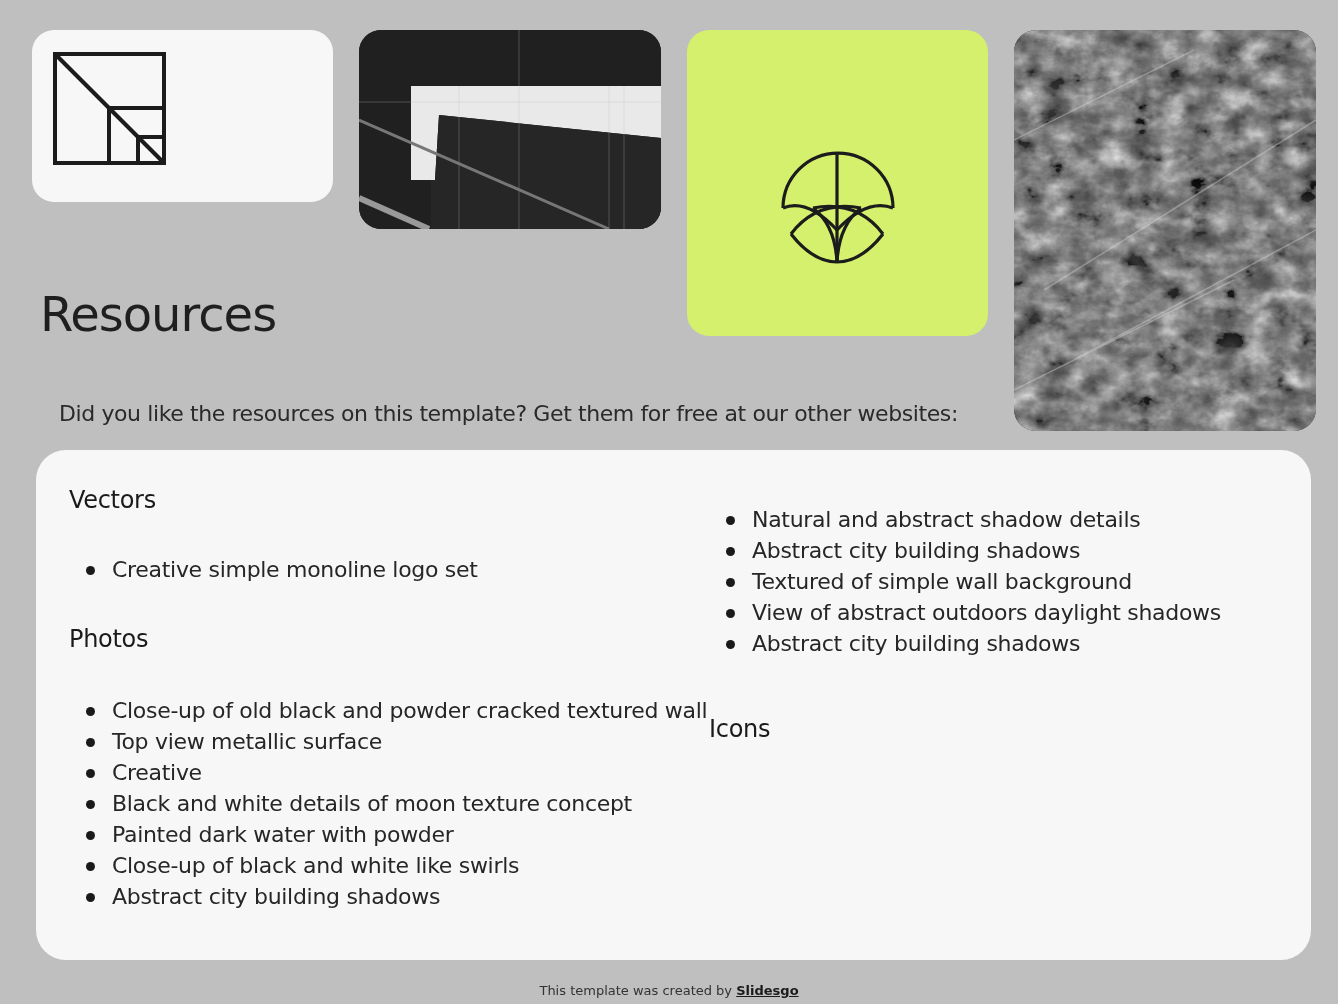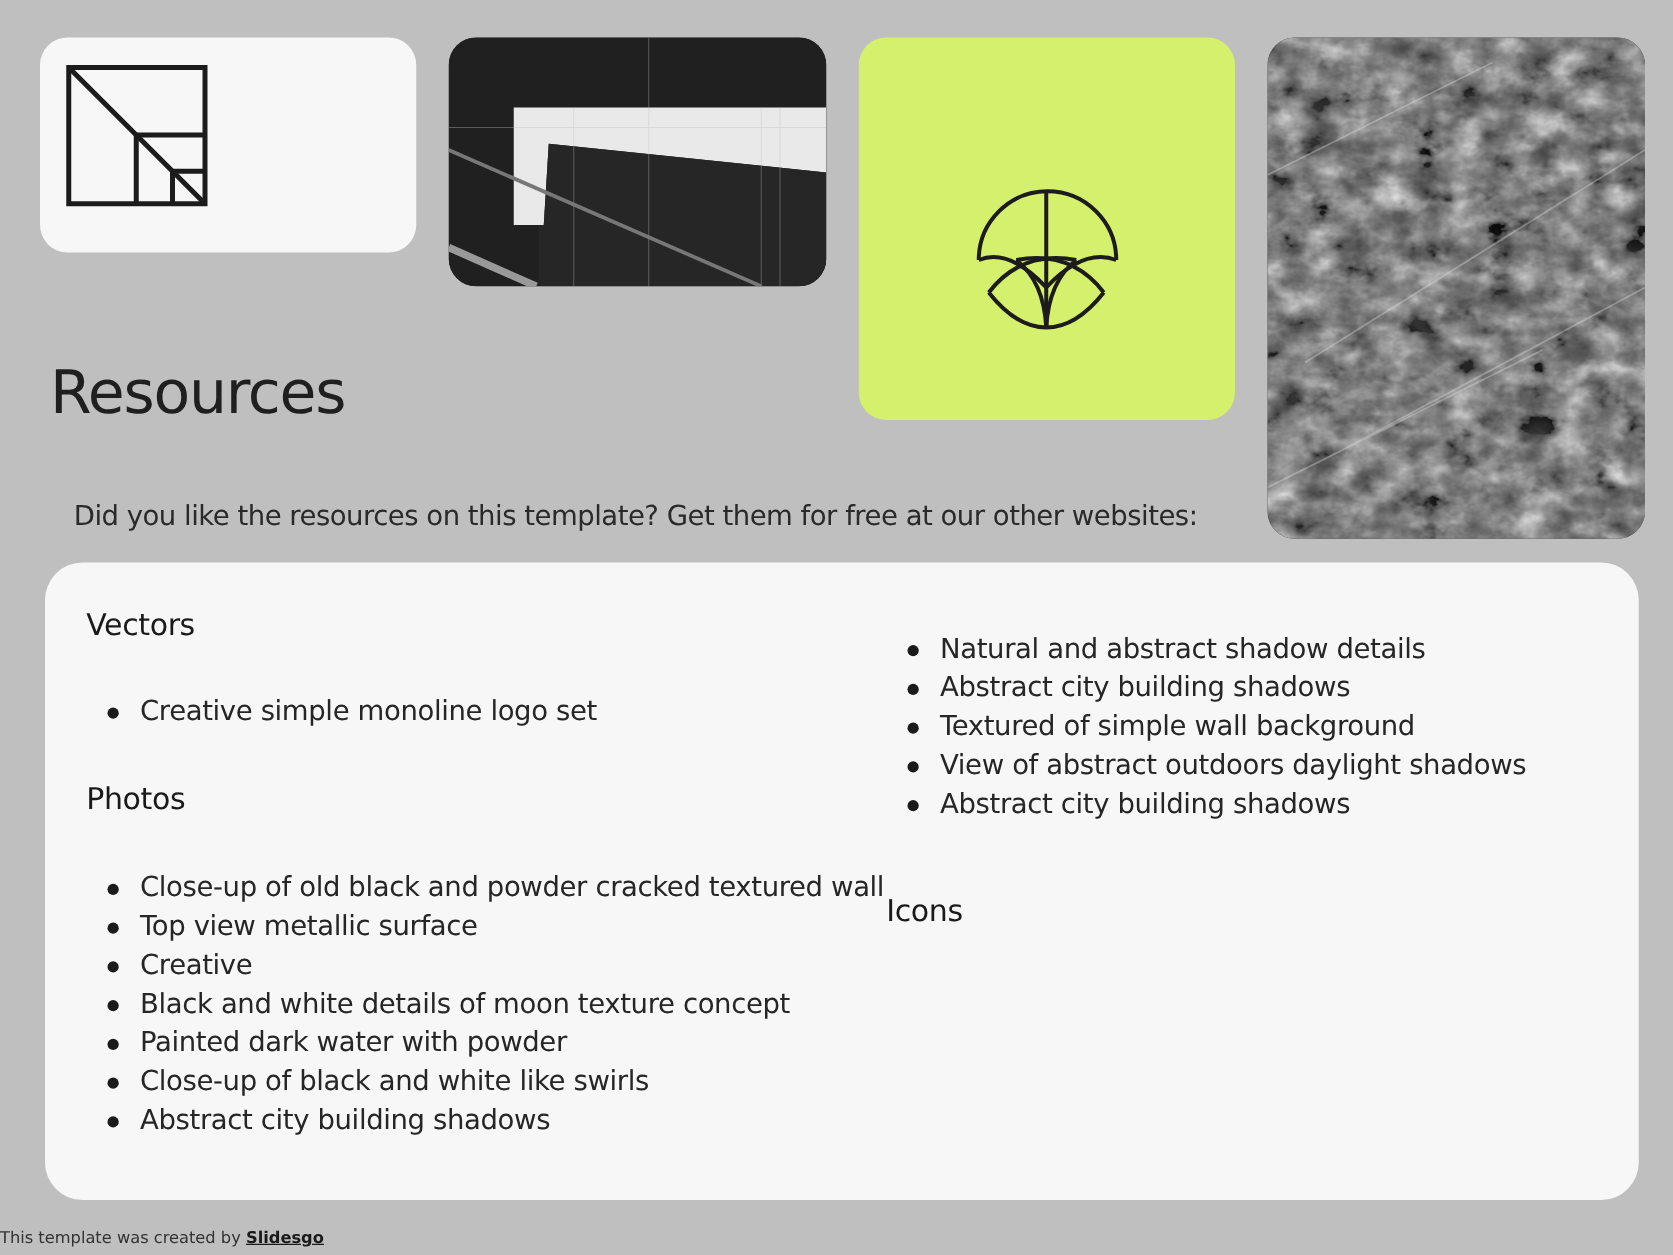--- a/index.html
+++ b/index.html
@@ -25,21 +25,21 @@
     background:#f7f7f7; border-radius:30px;
   }
   .col { position:absolute; top:0; }
   .col-left { left:33px; top:36px; width:630px; }
   .col-right { left:673px; top:38px; width:580px; }
   h3 { margin:0; font-size:24px; font-weight:normal; color:#1a1a1a; letter-spacing:-0.3px; }
   ul { margin:16px; padding:0; list-style:none; }
   li { position:relative; padding-left:27px; font-size:22px; line-height:31px; color:#262626; letter-spacing:-0.3px; white-space:nowrap; }
   li::before { content:""; position:absolute; left:1px; top:12px; width:9px; height:9px; border-radius:50%; background:#1a1a1a; }
   .footer {
-    position:absolute; left:0; width:1338px; top:983px; font-size:13px; color:#333;
+    position:absolute; left:0; width:1338px; top:983px; text-align:center; font-size:13px; color:#333;
   }
   .footer a { color:#1a1a1a; font-weight:bold; text-decoration:underline; }
 </style>
 </head>
 <body>
 
 <div class="card" id="logo-card">
   <svg width="301" height="172" viewBox="0 0 301 172">
     <g fill="none" stroke="#1c1c1c" stroke-width="4">
       <rect x="23" y="24" width="109" height="109"></rect>

